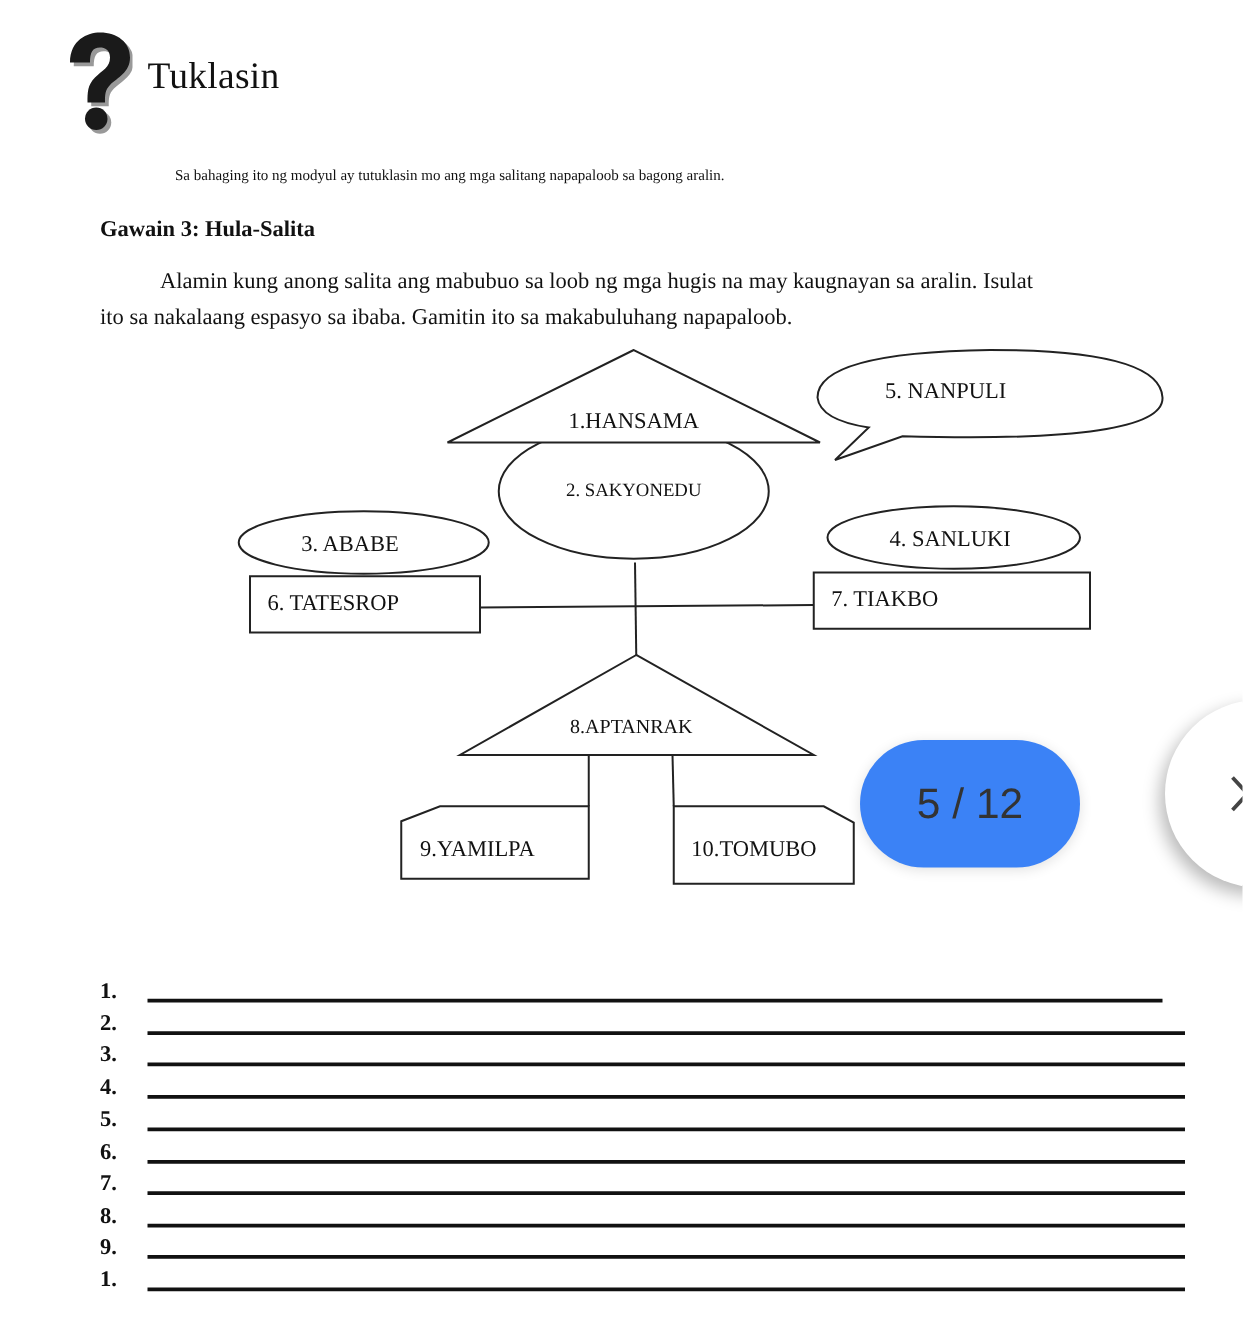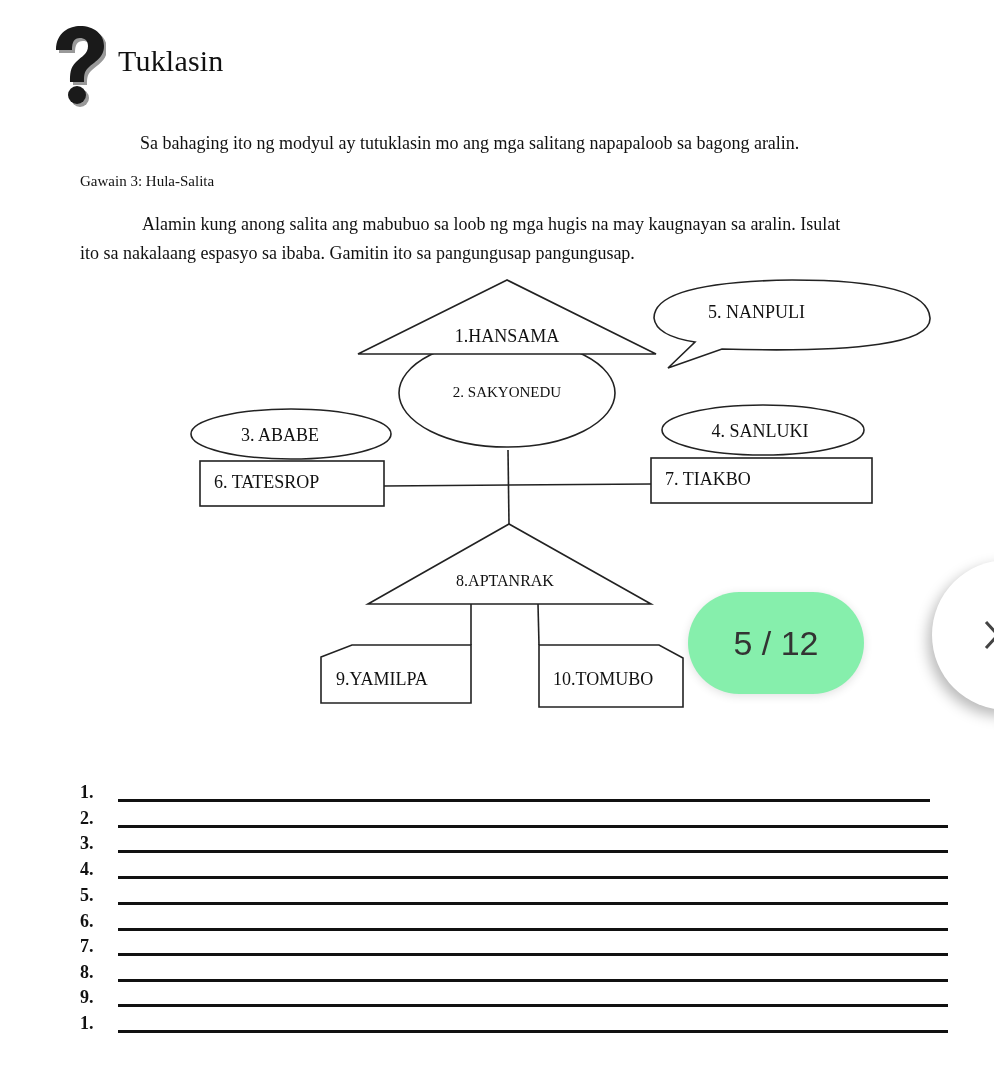--- a/index.html
+++ b/index.html
@@ -1,48 +1,48 @@
 <!DOCTYPE html>
 <html><head>
   <meta charset="utf-8">
   <style>
     html, body { margin:0; padding:0; background:#ffffff; }
     body { width:994px; height:1069px; position:relative; overflow:hidden; font-family:"Liberation Serif", "DejaVu Serif", serif; color:#111; }
     .abs { position:absolute; }
     .qmark { left:46px; top:24px; width:60px; height:86px; }
     .title { left:118px; top:44px; font-size:30px; font-weight:normal; letter-spacing:0.2px; }
-    .intro { left:140px; top:133px; font-size:18px; }
-    .activity { left:80px; top:173px; font-size:15px; font-weight:normal; }
-    .instr1 { left:142px; top:214px; font-size:18px; }
+    .intro { left:140px; top:133px; font-size:12px; }
+    .activity { left:80px; top:173px; font-size:18px; font-weight:bold; }
+    .instr1 { left:128px; top:214px; font-size:18px; }
     .instr2 { left:80px; top:243px; font-size:18px; }
     .diagram { left:0; top:0; width:994px; height:760px; }
     .shape-label { font-family:"Liberation Serif", "DejaVu Serif", serif; fill:#111; }
     .answers { left:80px; top:782px; width:880px; }
     .answer-row { position:absolute; left:0; width:880px; height:26px; }
     .answer-num { position:absolute; left:0; top:0; font-size:18px; font-weight:bold; }
     .answer-line { position:absolute; left:38px; right:12px; top:17px; height:3px; background:#111; }
-    .page-pill { left:688px; top:592px; width:176px; height:102px; border-radius:51px; background:#86efac; box-shadow:0 2px 10px rgba(0,0,0,0.12); display:flex; align-items:center; justify-content:center; font-family:"Liberation Sans", "DejaVu Sans", sans-serif; font-size:34px; color:#333; }
+    .page-pill { left:688px; top:592px; width:176px; height:102px; border-radius:51px; background:#3b82f6; box-shadow:0 2px 10px rgba(0,0,0,0.12); display:flex; align-items:center; justify-content:center; font-family:"Liberation Sans", "DejaVu Sans", sans-serif; font-size:34px; color:#333; }
     .next-btn { left:932px; top:560px; width:150px; height:150px; border-radius:50%; background:#fff; box-shadow:-4px 6px 14px rgba(0,0,0,0.28); }
     .next-btn svg { position:absolute; left:52px; top:60px; }
   </style>
 </head>
 <body>
 
 <svg class="abs qmark" viewBox="0 0 60 86">
   <path d="M10 26 C10 8 24 2 34 2 C48 2 58 10 58 22 C58 34 48 38 42 44 C38 48 38 52 38 58 L24 58 C24 50 24 44 30 38 C36 32 42 30 42 22 C42 16 38 14 34 14 C28 14 26 18 26 26 Z" fill="#999" transform="translate(3,3)"></path>
   <circle cx="34" cy="74" r="9" fill="#999"></circle>
   <path d="M10 26 C10 8 24 2 34 2 C48 2 58 10 58 22 C58 34 48 38 42 44 C38 48 38 52 38 58 L24 58 C24 50 24 44 30 38 C36 32 42 30 42 22 C42 16 38 14 34 14 C28 14 26 18 26 26 Z" fill="#1a1a1a"></path>
   <circle cx="31" cy="71" r="9" fill="#1a1a1a"></circle>
 </svg>
 <div class="abs title">Tuklasin</div>
 
 <div class="abs intro">Sa bahaging ito ng modyul ay tutuklasin mo ang mga salitang napapaloob sa bagong aralin.</div>
 <div class="abs activity">Gawain 3: Hula-Salita</div>
 <div class="abs instr1">Alamin kung anong salita ang mabubuo sa loob ng mga hugis na may kaugnayan sa aralin. Isulat</div>
-<div class="abs instr2">ito sa nakalaang espasyo sa ibaba. Gamitin ito sa pangungusap pangungusap.</div>
+<div class="abs instr2">ito sa nakalaang espasyo sa ibaba. Gamitin ito sa makabuluhang napapaloob.</div>
 
 <svg class="abs diagram" viewBox="0 0 994 760" fill="none" stroke="#222" stroke-width="1.6">
 
   <g>
     <path d="M722 349 Q932 355 930 318 Q928 280 792 280 Q654 282 654 318 Q656 336 695 342 L668 368 Z" fill="#fff"></path>
     <text class="shape-label" x="708" y="318" font-size="18" stroke="none">5. NANPULI</text>
   </g>
 
   <g>
     <ellipse cx="507" cy="393" rx="108" ry="54" fill="#fff"></ellipse>

